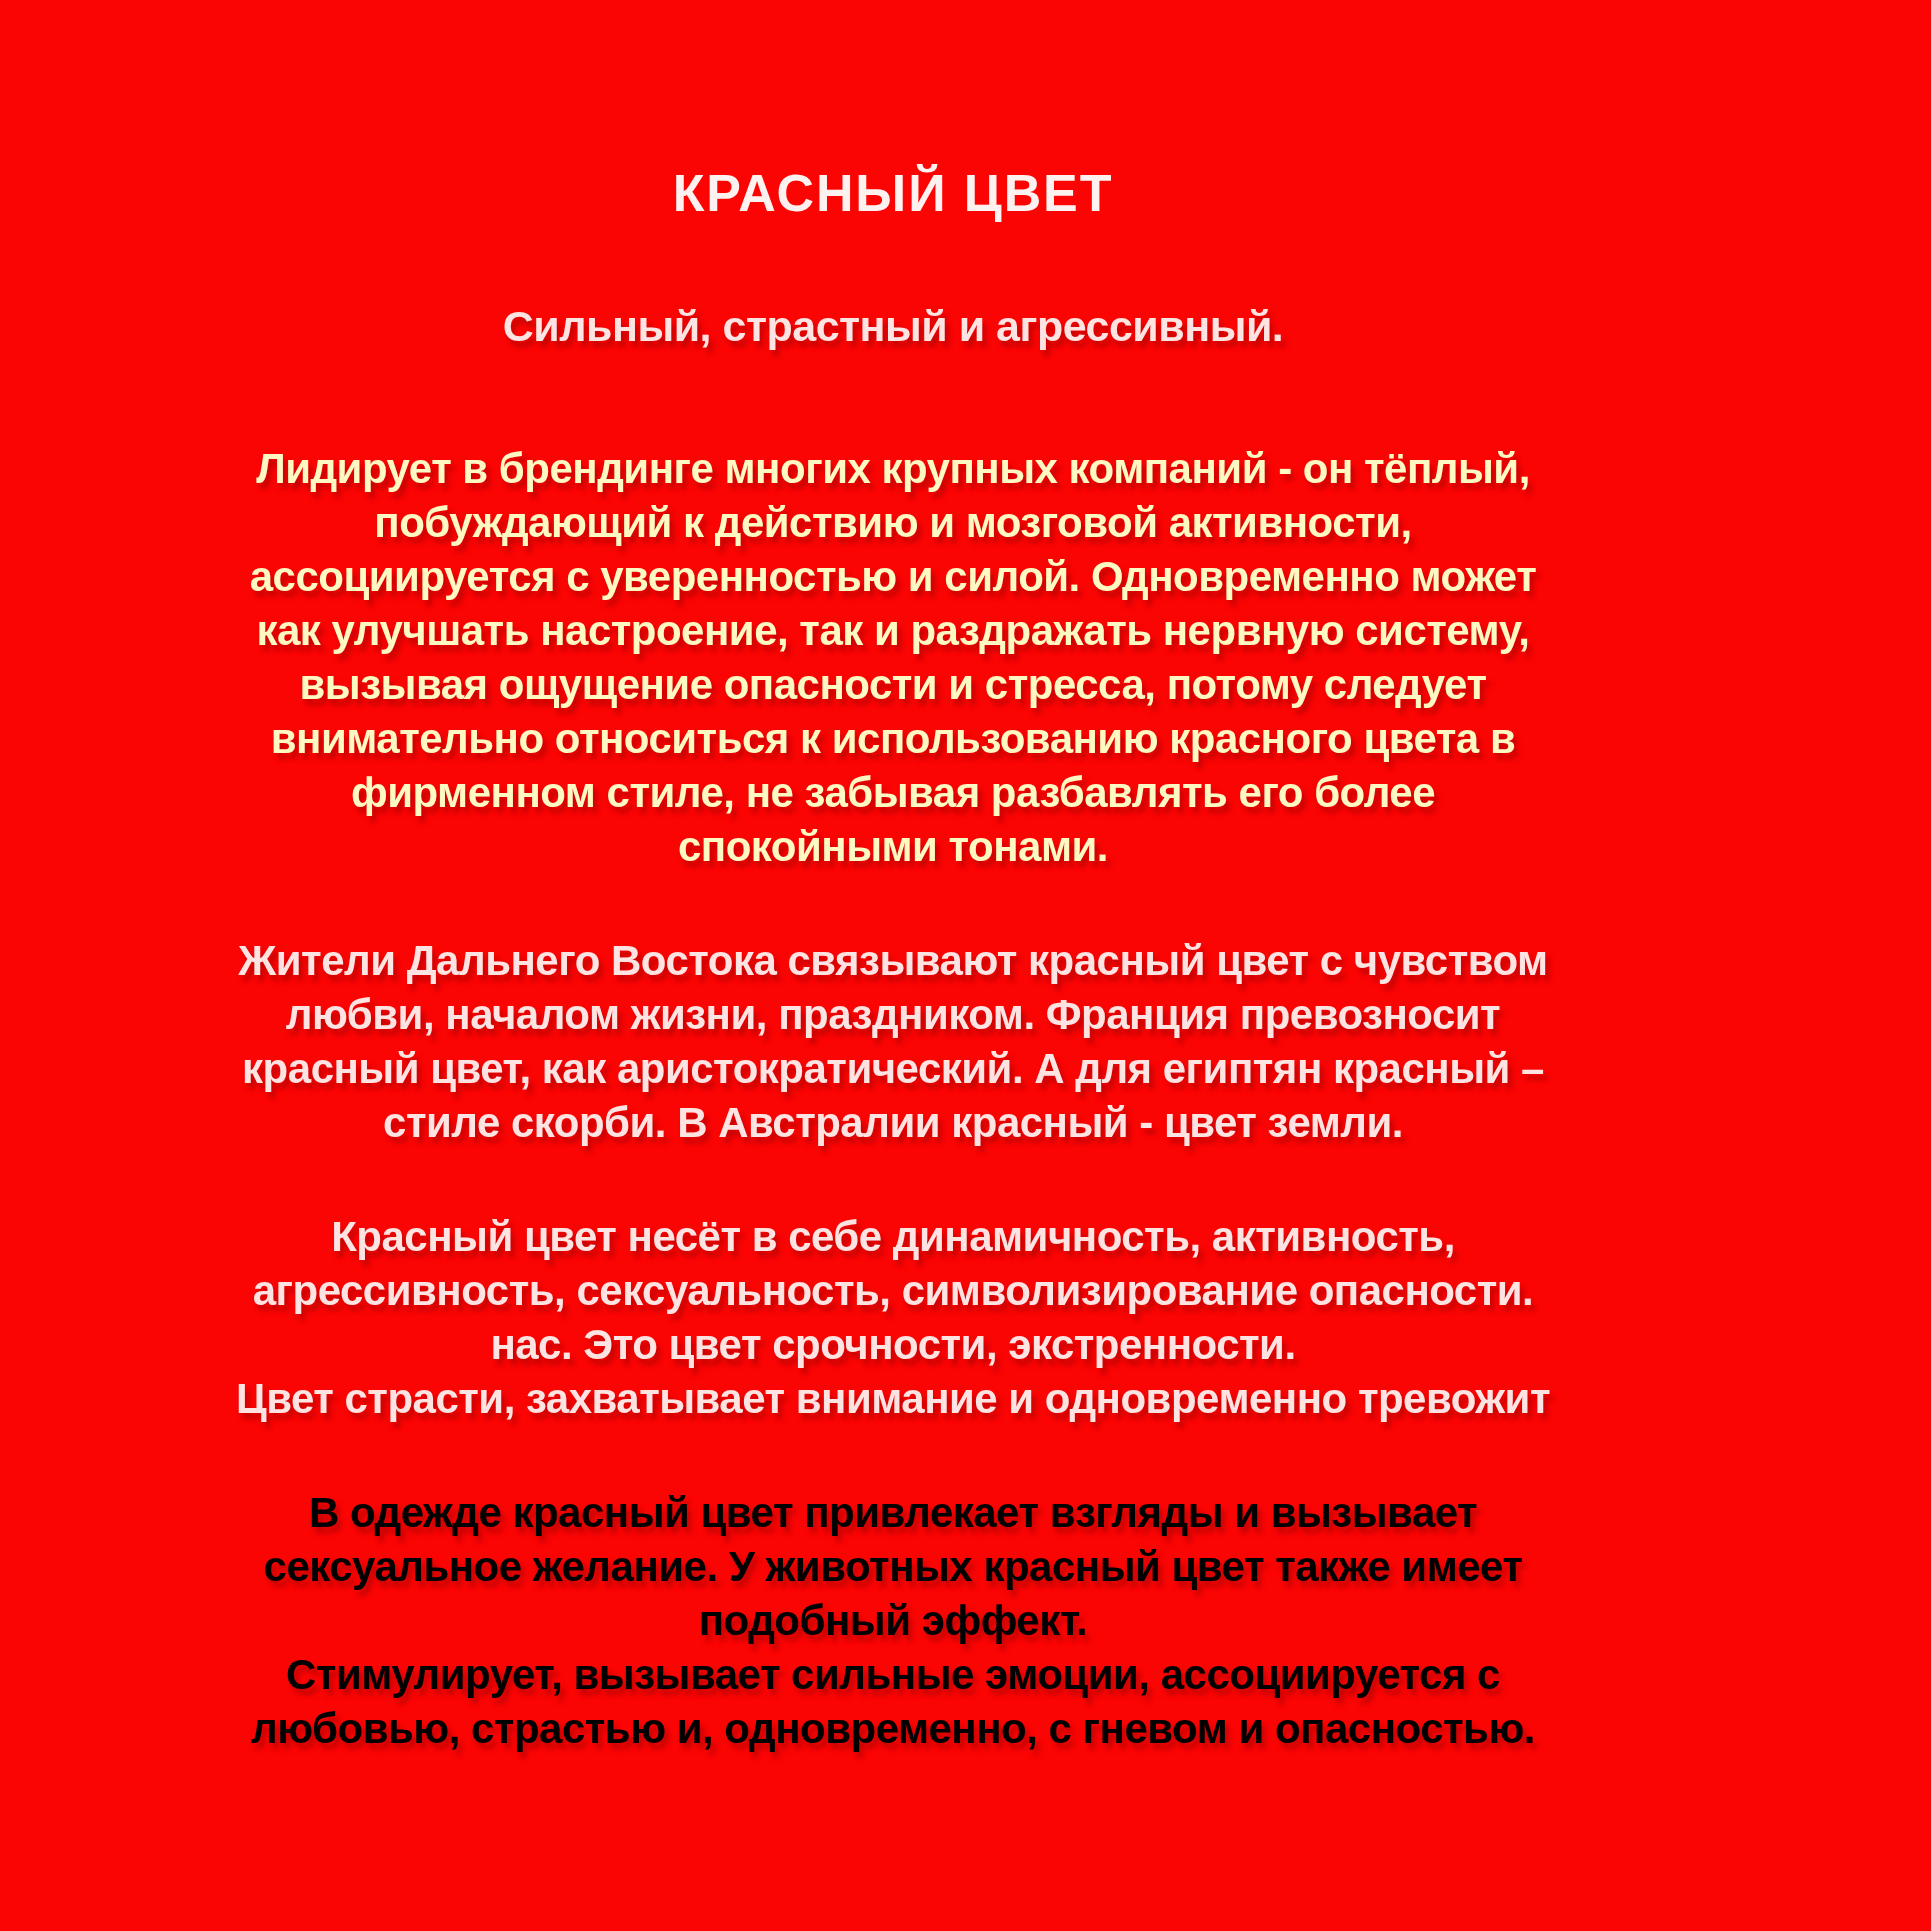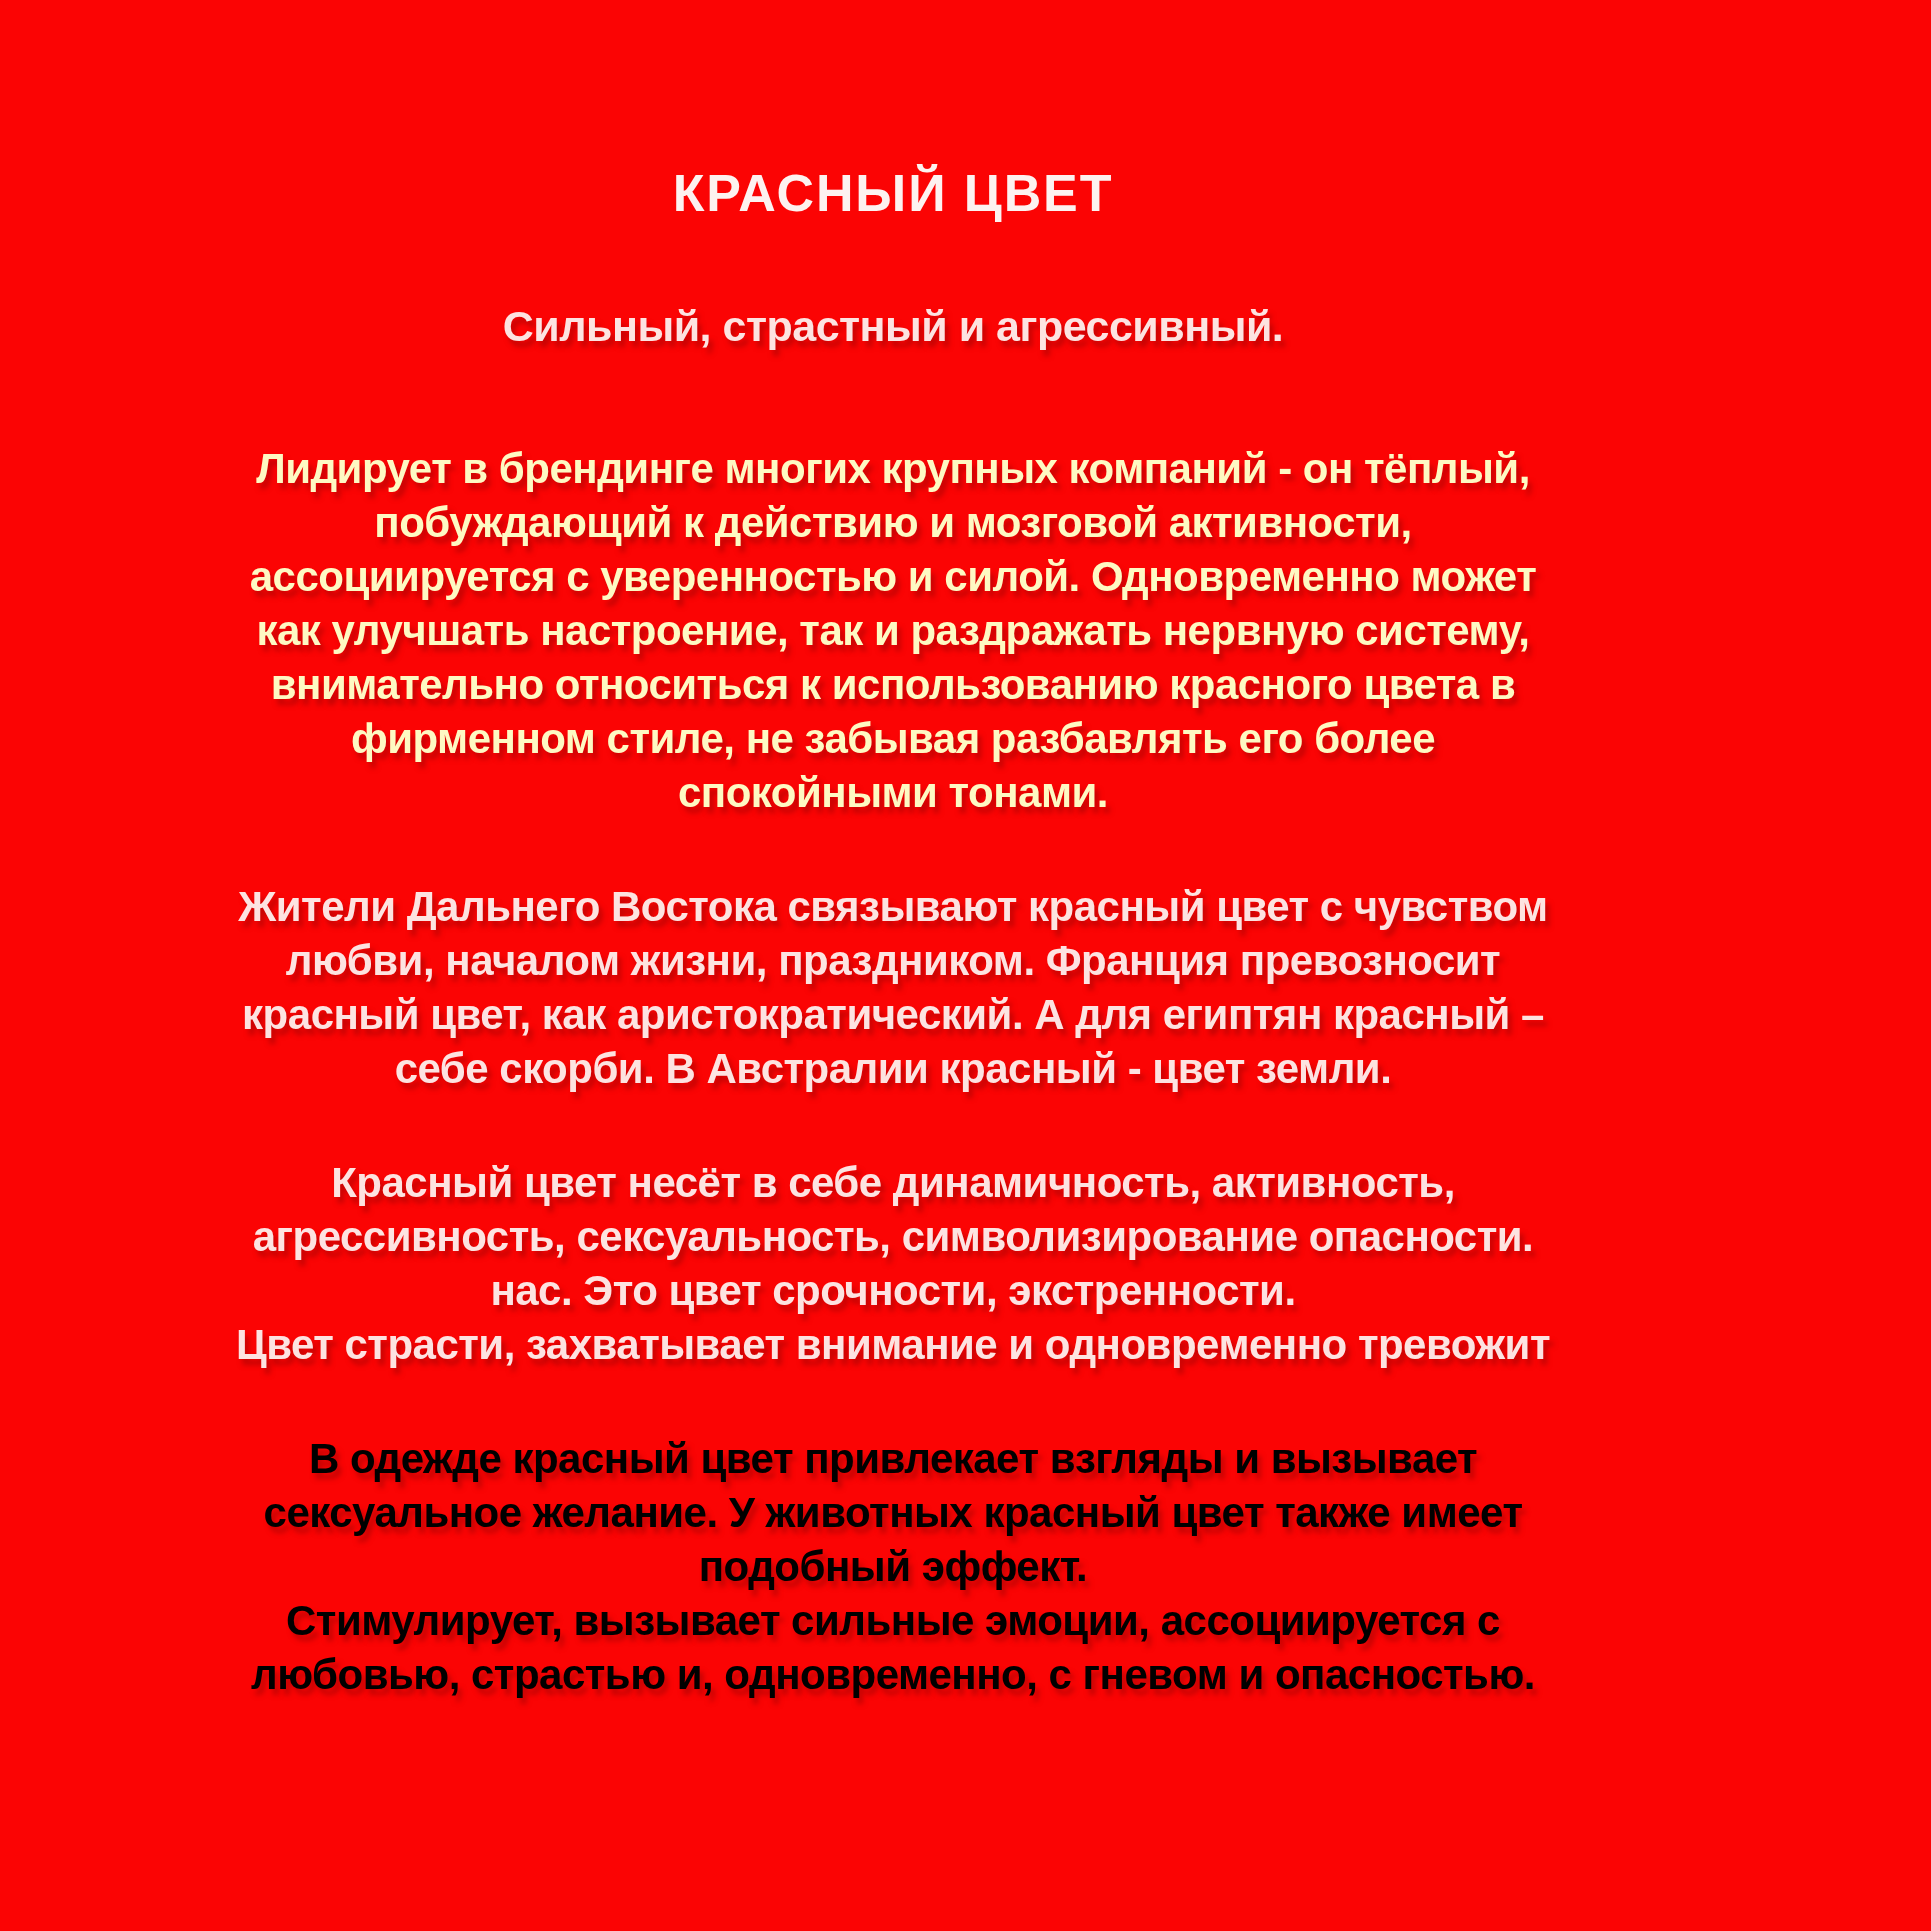--- a/index.html
+++ b/index.html
@@ -55,29 +55,30 @@
   <h1 class="title" style="color: rgb(253, 242, 240);">КРАСНЫЙ ЦВЕТ</h1>
 
   <div class="subtitle" style="color: rgb(253, 227, 225);">Сильный, страстный и агрессивный.</div>
 
   <div class="paragraphs" id="paragraphs">
       <div class="paragraph" style="color: #fef9c3;">
         <div class="line">Лидирует в брендинге многих крупных компаний - он тёплый,</div>
         <div class="line">побуждающий к действию и мозговой активности,</div>
         <div class="line">ассоциируется с уверенностью и силой. Одновременно может</div>
         <div class="line">как улучшать настроение, так и раздражать нервную систему,</div>
+        <div class="line">вызывая ощущение опасности и стресса, потому следует</div>
         <div class="line">внимательно относиться к использованию красного цвета в</div>
         <div class="line">фирменном стиле, не забывая разбавлять его более</div>
         <div class="line">спокойными тонами.</div>
       </div>
       <div class="paragraph" style="color: rgb(253, 227, 225);">
         <div class="line">Жители Дальнего Востока связывают красный цвет с чувством</div>
         <div class="line">любви, началом жизни, праздником. Франция превозносит</div>
         <div class="line">красный цвет, как аристократический. А для египтян красный –</div>
-        <div class="line">себе скорби. В Австралии красный - цвет земли.</div>
+        <div class="line">стиле скорби. В Австралии красный - цвет земли.</div>
       </div>
       <div class="paragraph" style="color: rgb(253, 227, 225);">
         <div class="line">Красный цвет несёт в себе динамичность, активность,</div>
         <div class="line">агрессивность, сексуальность, символизирование опасности.</div>
         <div class="line">нас. Это цвет срочности, экстренности.</div>
         <div class="line">Цвет страсти, захватывает внимание и одновременно тревожит</div>
       </div>
       <div class="paragraph" style="color: #000000;">
         <div class="line">В одежде красный цвет привлекает взгляды и вызывает</div>
         <div class="line">сексуальное желание. У животных красный цвет также имеет</div>

